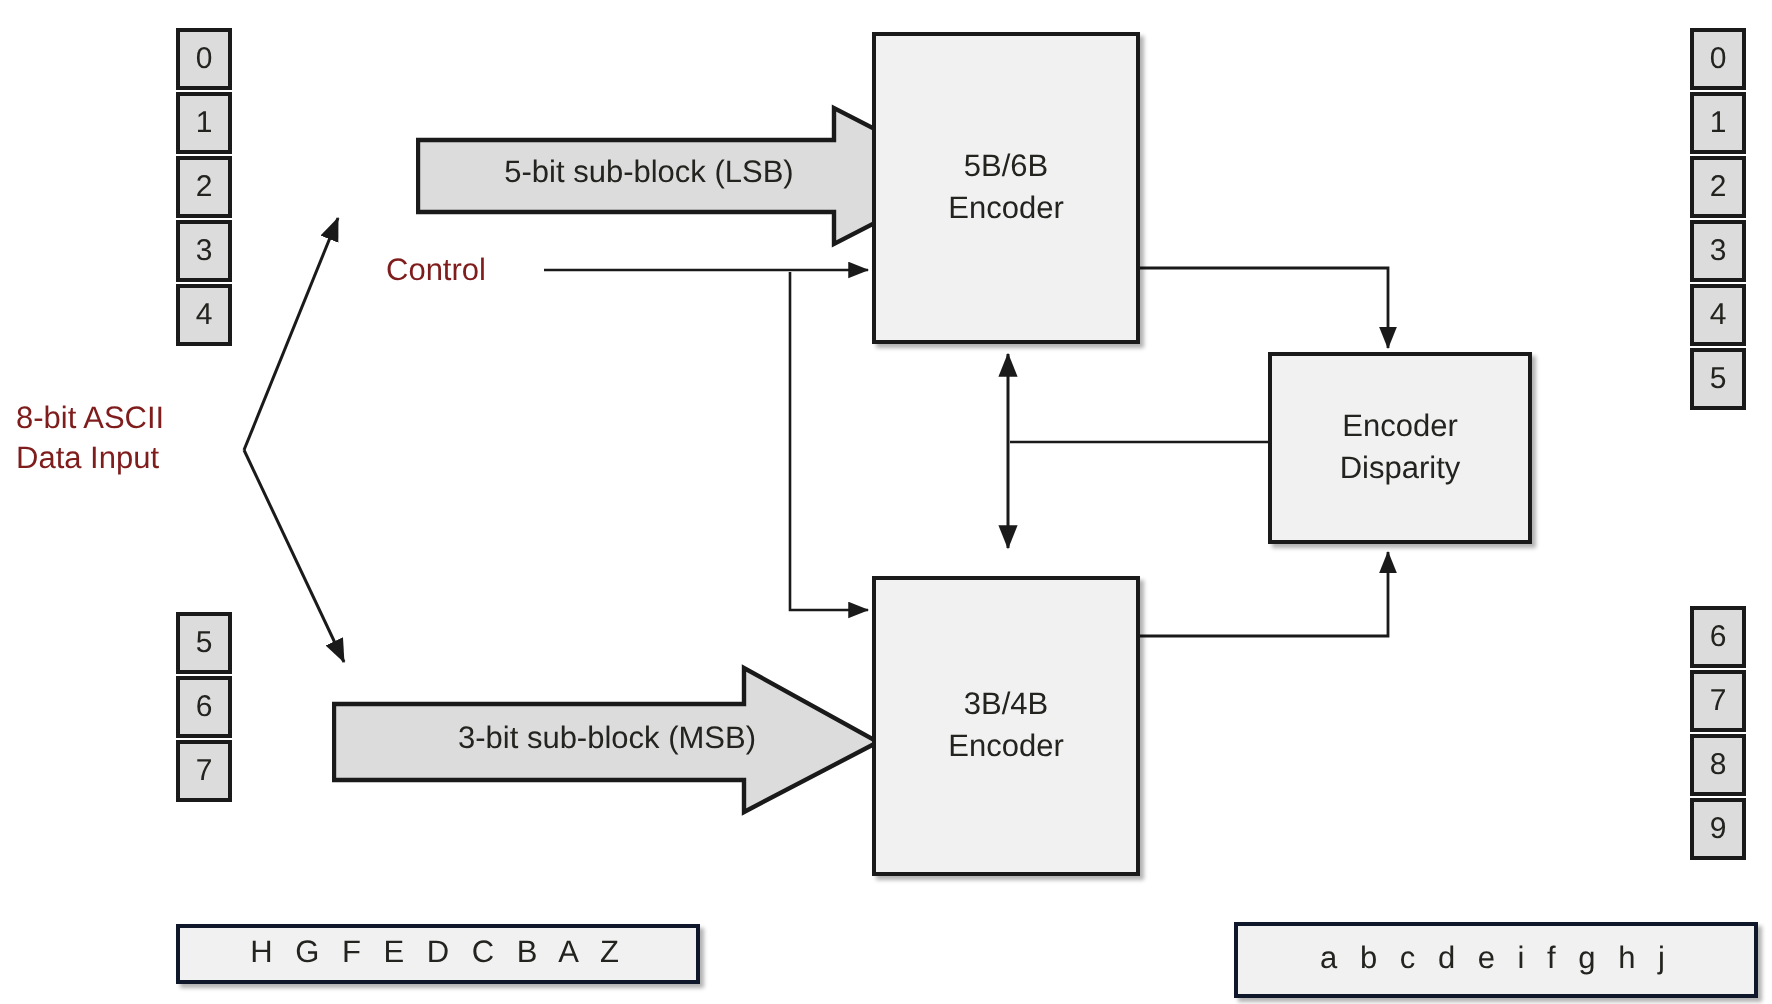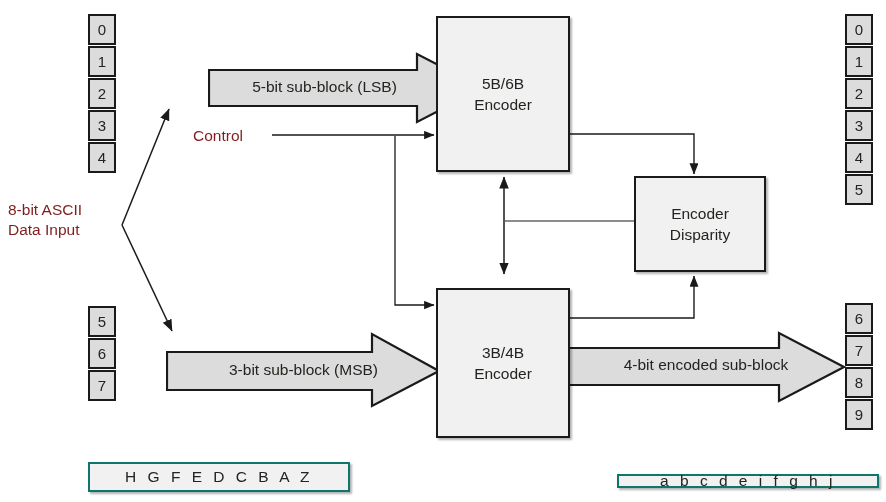--- a/index.html
+++ b/index.html
@@ -81,21 +81,21 @@
     color: #7f1d1d;
     font-size: 15.5px;
     line-height: 20px;
     white-space: pre-line;
   }
   
   .bitbar {
     position: absolute;
     box-sizing: border-box;
     background: #f1f1f1;
-    border: 2px solid #0f766e;
+    border: 2px solid #0f172a;
     box-shadow: 2px 2px 2px rgba(0,0,0,0.30);
     color: #23231f;
     font-size: 15.5px;
     letter-spacing: 3.5px;
     text-align: center;
     display: flex;
     align-items: center;
     justify-content: center;
   }
 </style>
@@ -184,39 +184,33 @@
   </div>
 
   <div class="block-arrow" style="left:166px; top:332px; width:275px; height:76px;">
     <svg width="275" height="76" viewBox="0 0 275 76" xmlns="http://www.w3.org/2000/svg">
       <path d="M1,20 L206,20 L206,2 L273,39 L206,74 L206,58 L1,58 Z" fill="#dcdcdc" stroke="#1a1a1a" stroke-width="2.2" stroke-linejoin="miter"></path>
     </svg>
     <div class="ba-label" style="top:29px; padding-right:60px;">3-bit sub-block (MSB)</div>
   </div>
 
 
-  <div class="block-arrow" style="left:566px; top:331px; width:280px; height:72px;">
-    <svg width="280" height="72" viewBox="0 0 280 72" xmlns="http://www.w3.org/2000/svg">
-      <path d="M1,17 L213,17 L213,2 L278,36 L213,70 L213,54 L1,54 Z" fill="#dcdcdc" stroke="#1a1a1a" stroke-width="2.2" stroke-linejoin="miter"></path>
-    </svg>
-    <div class="ba-label" style="top:25px; padding-right:60px;">4-bit encoded sub-block</div>
-  </div>
 
   <div class="proc-box" style="left:436px; top:16px; width:134px; height:156px;">
     <div>5B/6B</div>
     <div>Encoder</div>
   </div>
 
   <div class="proc-box" style="left:436px; top:278px; width:134px; height:150px;margin-top:10px;">
     <div>3B/4B</div>
     <div>Encoder</div>
   </div>
 
   <div class="proc-box" style="left:634px; top:176px; width:132px; height:96px;">
     <div>Encoder</div>
     <div>Disparity</div>
   </div>
 
   <div class="bitbar" style="left:88px; top:462px; width:262px; height:30px;">H G F E D C B A Z</div>
 
-  <div class="bitbar" style="left:617px; top:474px; width:262px; height:14px;">a b c d e i f g h j</div>
+  <div class="bitbar" style="left:617px; top:461px; width:262px; height:38px;">a b c d e i f g h j</div>
 
 </div>
 
 </body></html>

